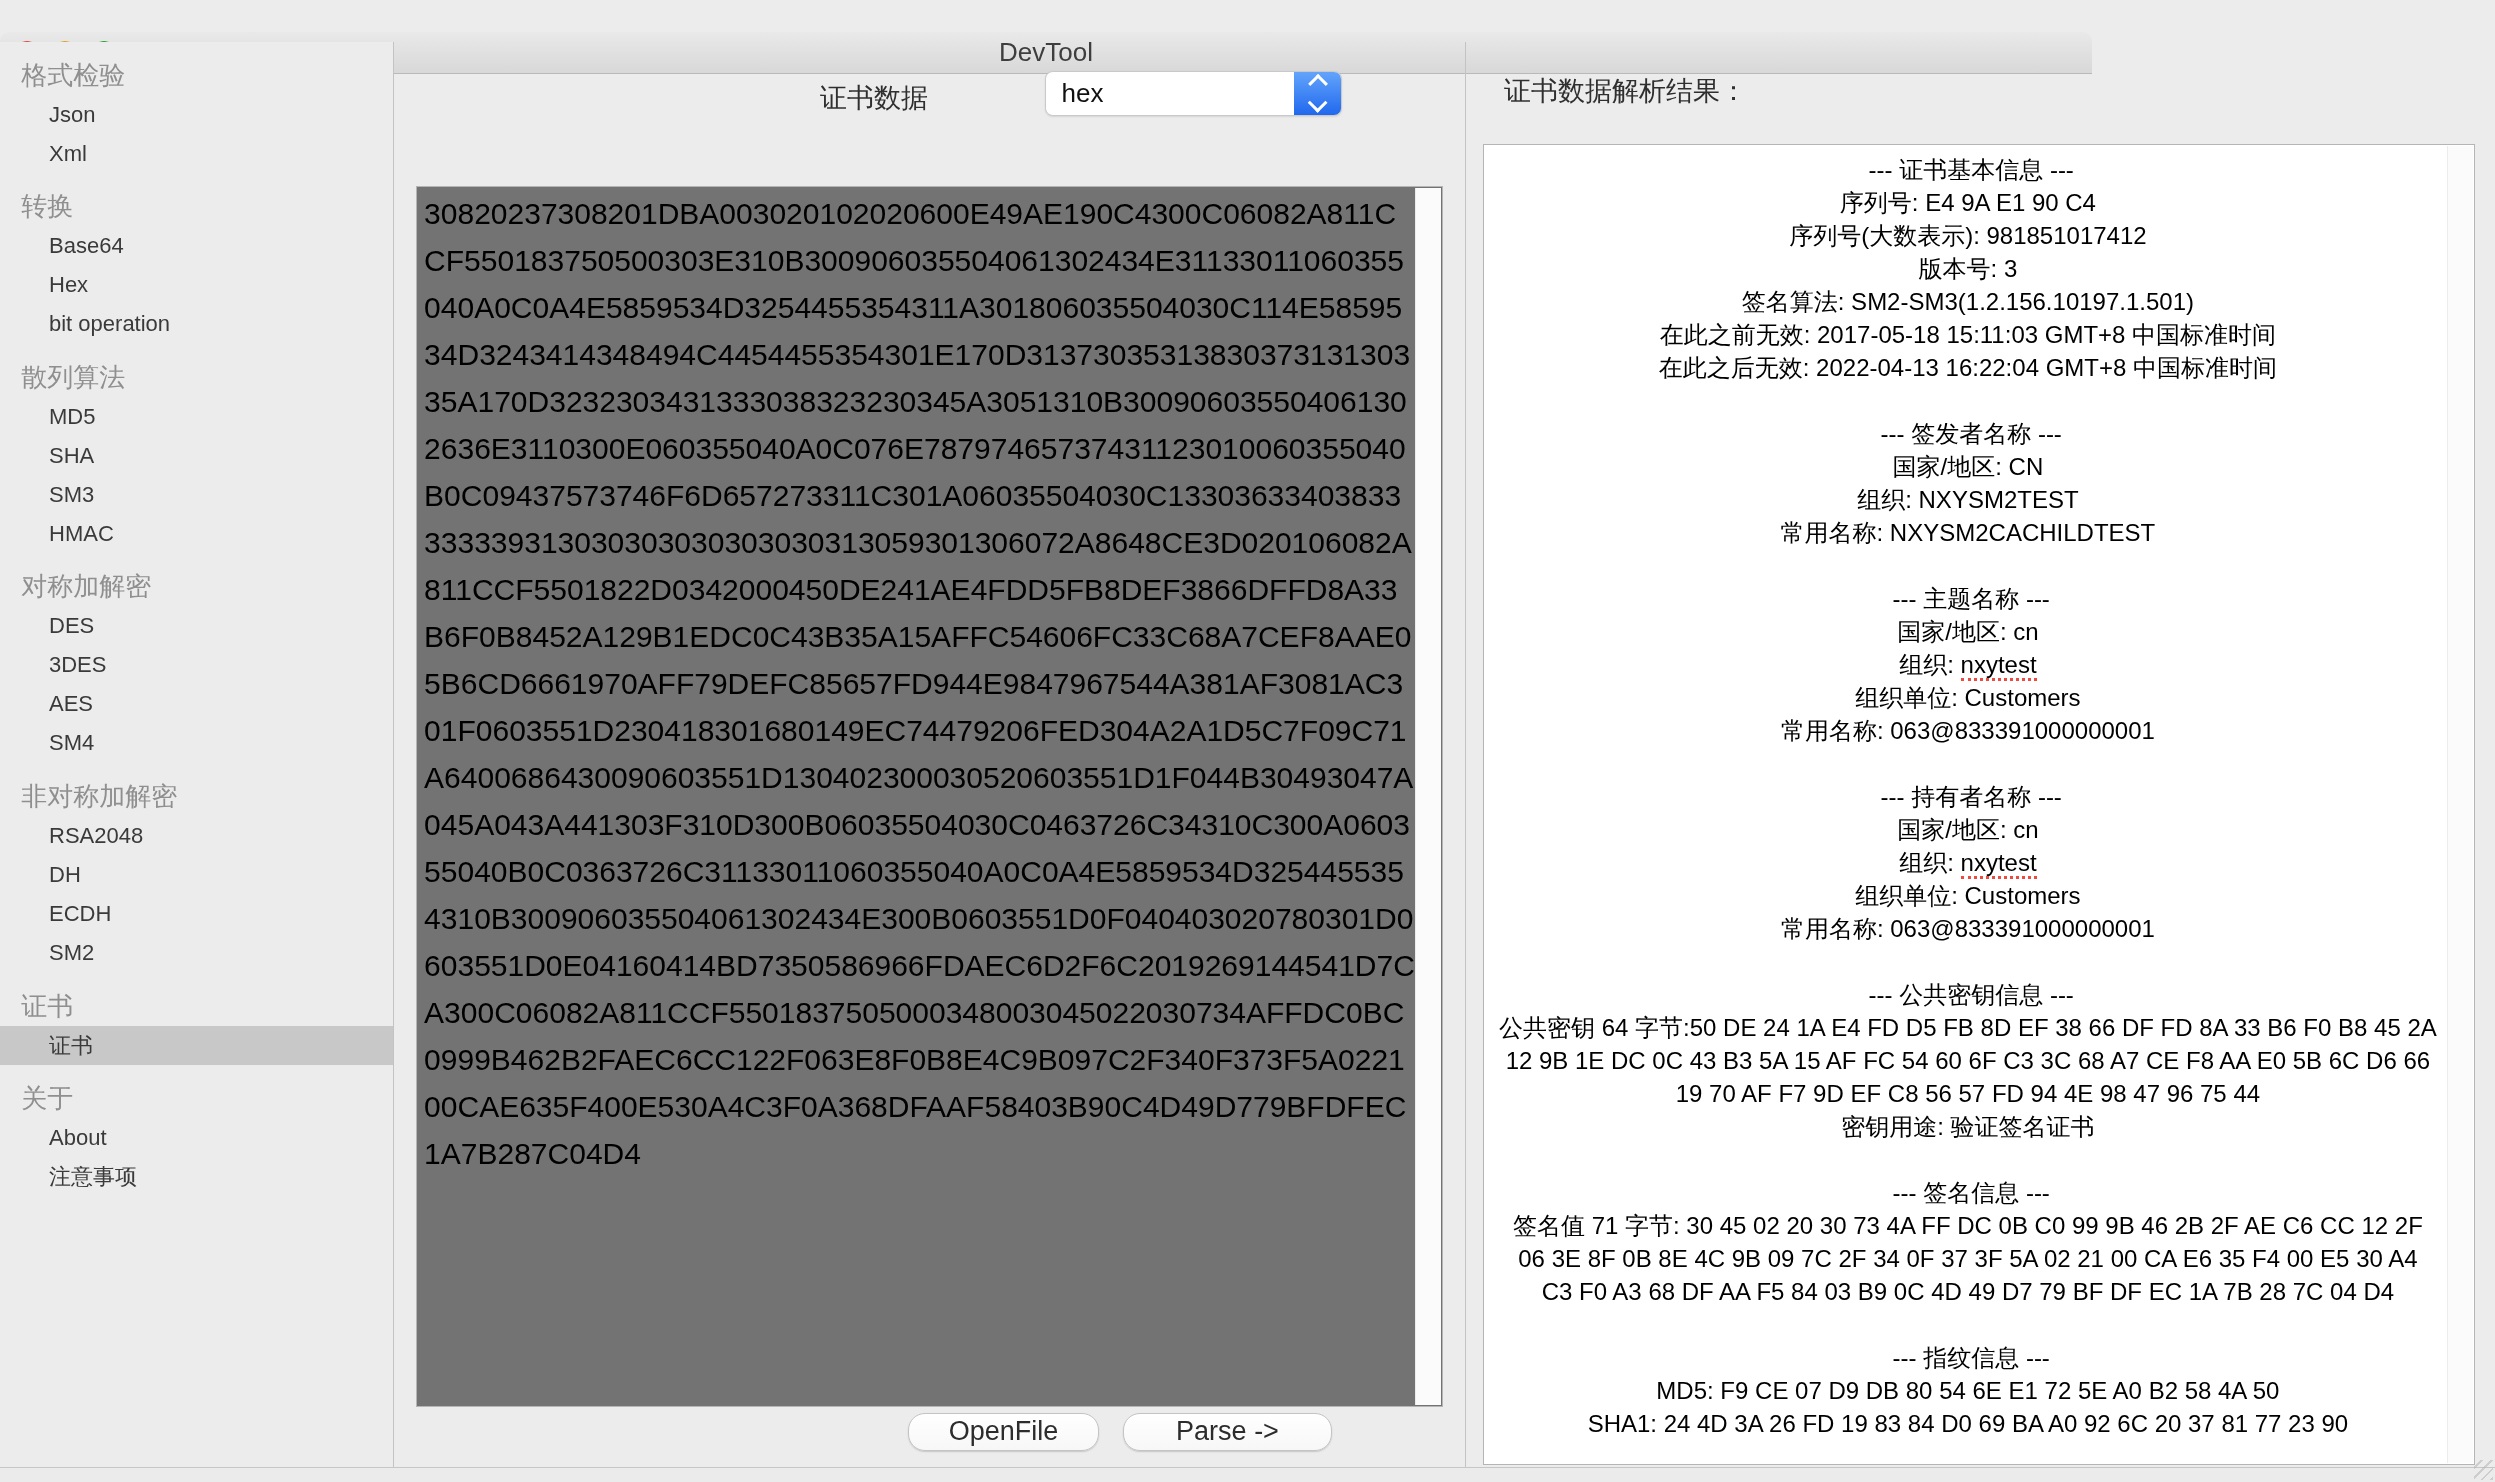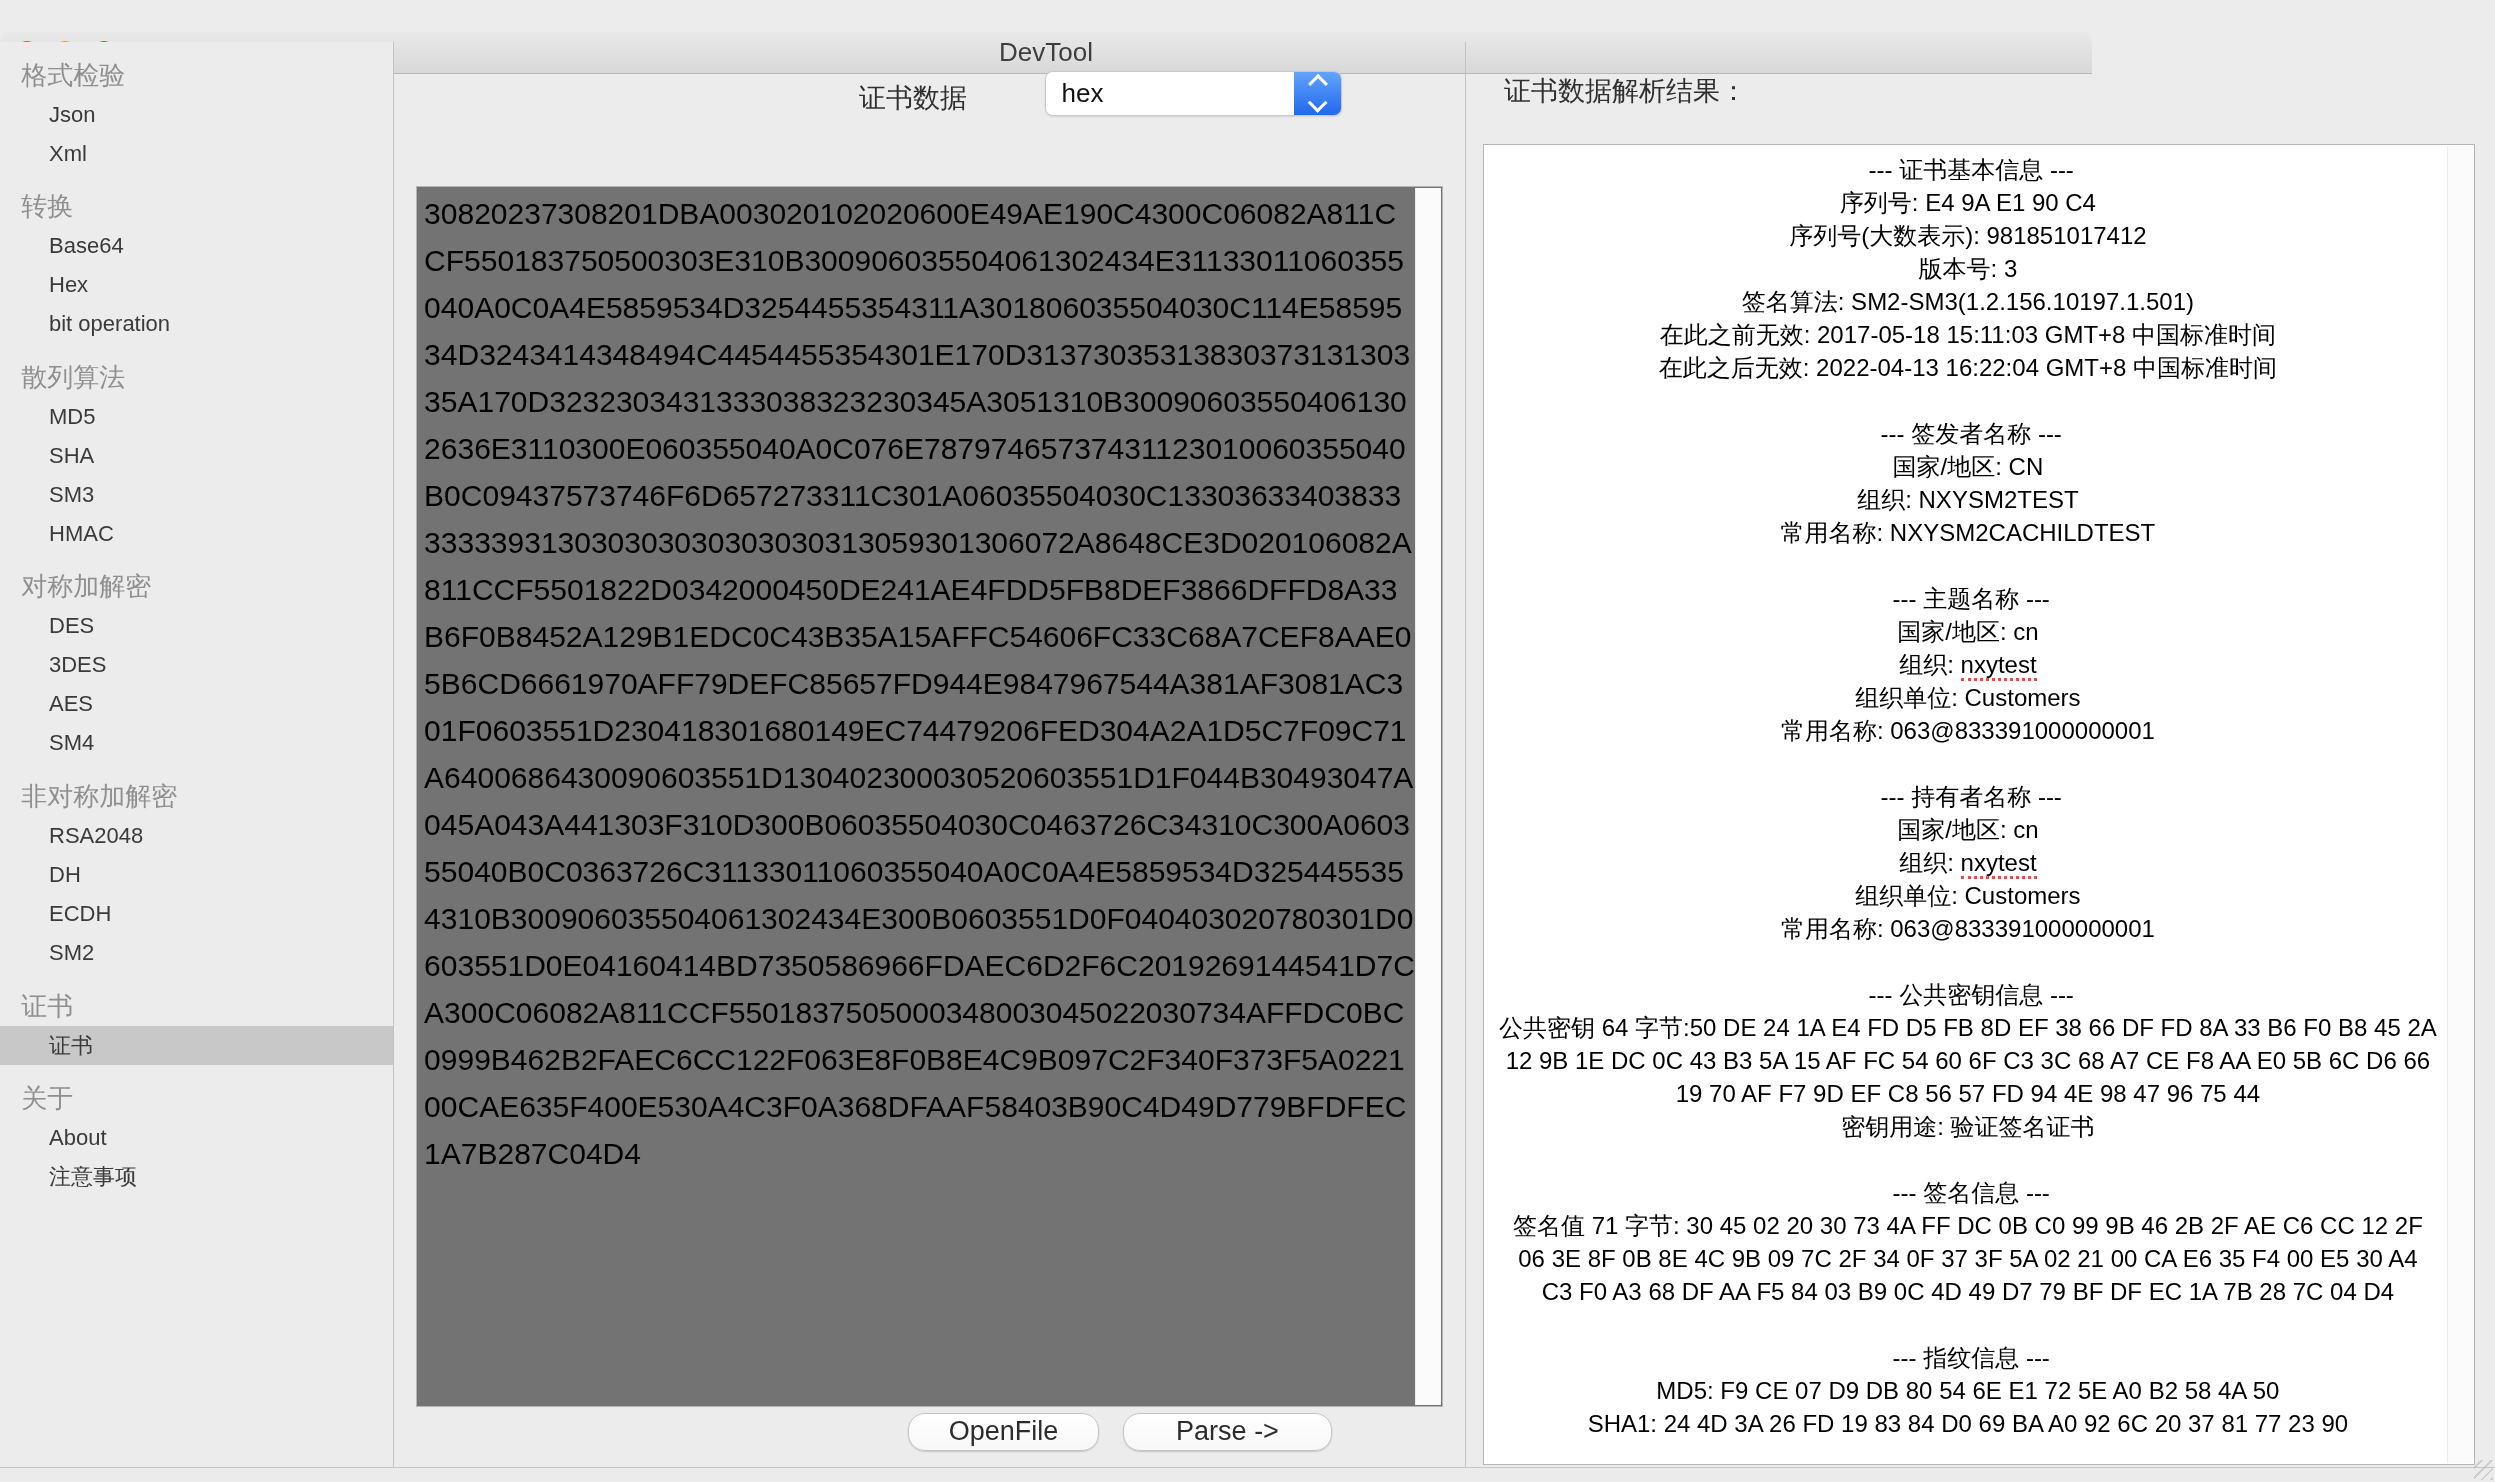--- a/index.html
+++ b/index.html
@@ -23,21 +23,21 @@
     border-right:1px solid #c3c3c3;box-sizing:border-box;padding-top:13.6px;overflow:hidden;}
   .group{margin-top:14.6px;}
   .group:first-child{margin-top:0;}
   .group-header{height:39px;line-height:39px;padding-left:21.3px;font-size:26px;color:#8f8f8f;}
   .side-item{height:39px;line-height:39px;padding-left:49px;font-size:22px;color:#3a3a3a;cursor:default;}
   .side-item.selected{background:#c8c8c8;}
 
   
   .middle{position:absolute;left:395px;top:42px;width:1069px;height:1425px;}
   .mid-label{position:absolute;left:425px;top:37px;height:39px;line-height:39px;
-    font-size:27px;color:#2f2f2f;margin-left:39px;}
+    font-size:27px;color:#2f2f2f;}
   .select{position:absolute;left:650px;top:29px;width:297px;height:45px;background:#fff;
     border:1px solid #c9c9c9;border-radius:7.8px;box-sizing:border-box;
     box-shadow:0 1px 1.9px rgba(0,0,0,.10);}
   .select-value{position:absolute;left:15.5px;top:0;height:43px;line-height:43px;font-size:26px;color:#111;}
   .stepper{position:absolute;right:0;top:0;bottom:0;width:47px;border-radius:0 6.8px 6.8px 0;
     background:linear-gradient(#62a4fb,#2168ee);display:flex;flex-direction:column;
     align-items:center;justify-content:center;gap:4.9px;}
   .chev{display:block;width:10.7px;height:10.7px;border:solid #fff;border-width:3.4px 3.4px 0 0;}
   .chev-up{transform:rotate(-45deg);margin-top:2.9px;}
   .chev-down{transform:rotate(135deg);margin-bottom:2.9px;}

